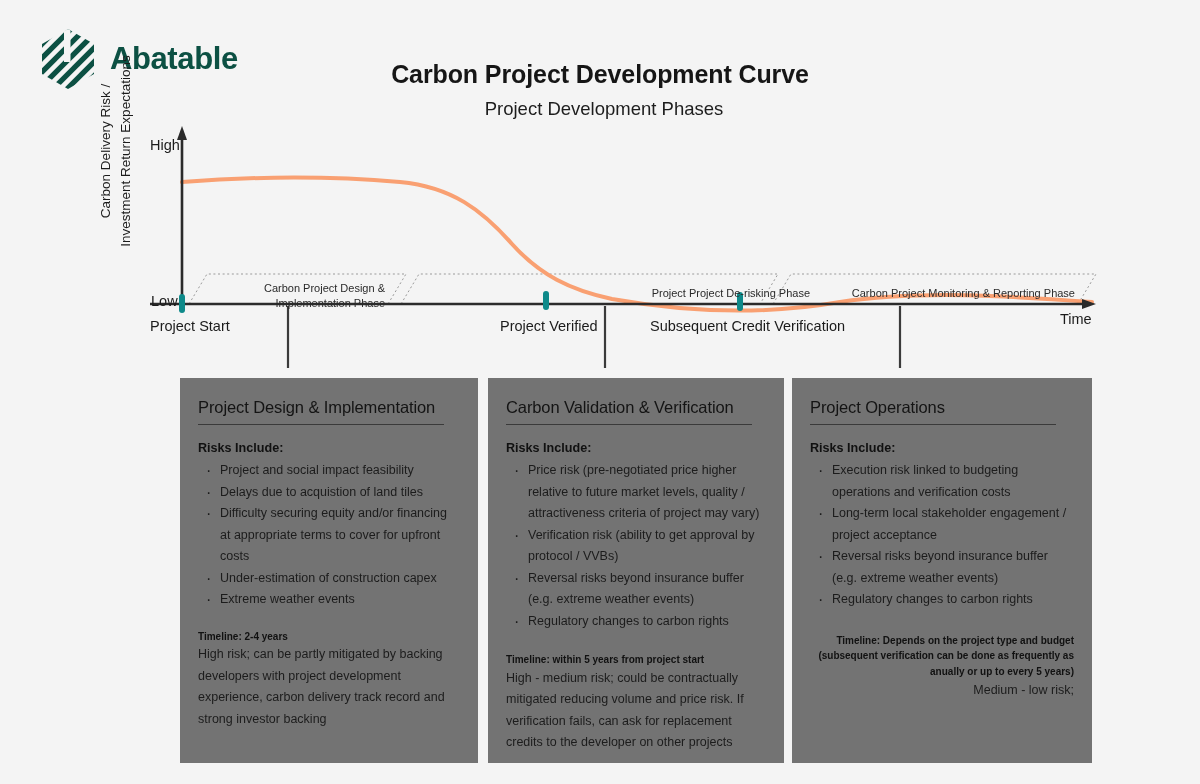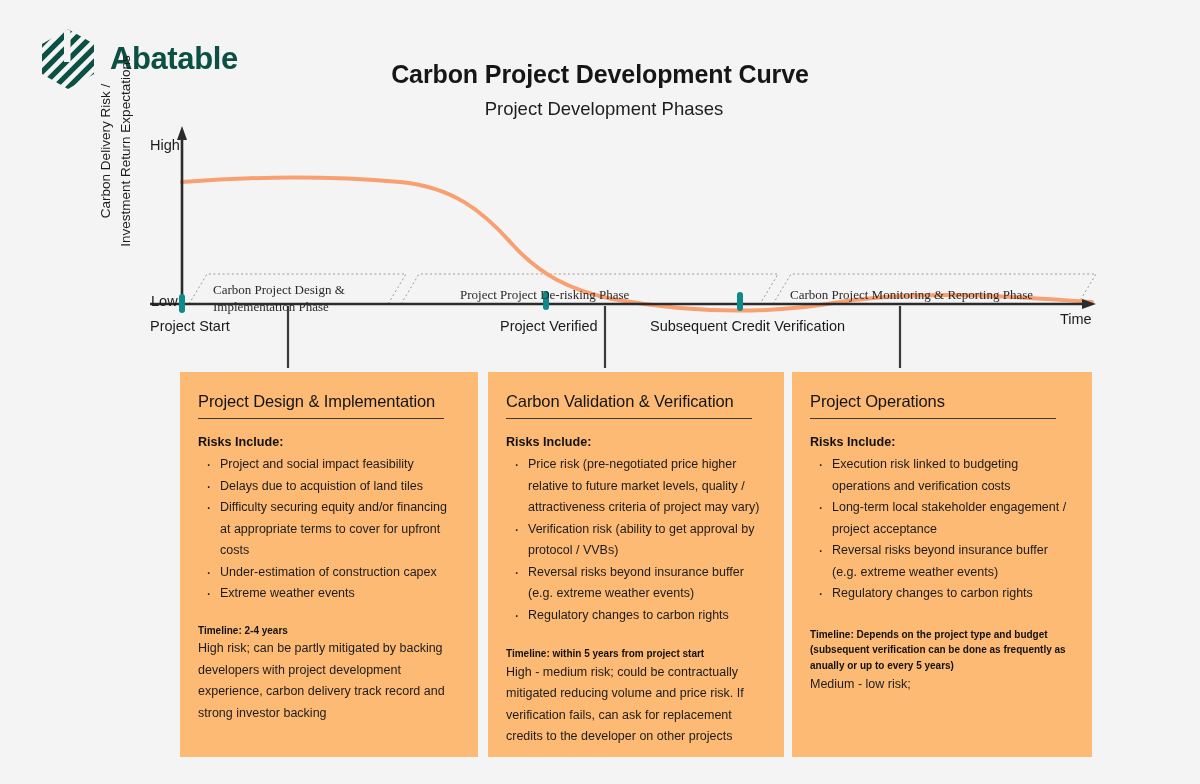--- a/index.html
+++ b/index.html
@@ -95,42 +95,41 @@
     font-size: 14.5px;
     color: #1b1b1b;
     white-space: nowrap;
   }
   .ms-start    { left: 150px; top: 318px; }
   .ms-verified { left: 500px; top: 318px; }
   .ms-subseq   { left: 650px; top: 318px; }
 
   .phase-label {
     position: absolute;
-    font-size: 13px;
+    font-size: 11px;
     color: #2a2a2a;
-    text-align: left;
+    text-align: right;
     line-height: 1.32;
     white-space: pre-line;
-    font-family: Liberation Serif, serif;
   }
   .ph-1 { left: 213px; top: 281px; width: 172px; }
   .ph-2 { left: 460px; top: 286px; width: 350px; }
   .ph-3 { left: 790px; top: 286px; width: 285px; }
 
   
   .cards {
     position: absolute;
     left: 0; top: 368px;
     width: 1200px;
     height: 416px;
   }
   .card {
     position: absolute;
-    top: 4px;
-    background: #fdba74;
+    top: 10px;
+    background: #737373;
     box-sizing: border-box;
     padding: 20px 18px 16px 18px;
     height: 385px;
   }
   .card-1 { left: 180px; width: 298px; }
   .card-2 { left: 488px; width: 296px; }
   .card-3 { left: 792px; width: 300px; }
 
   .card-title {
     font-size: 16.5px;
@@ -181,21 +180,21 @@
     font-weight: bold;
     color: #111;
     line-height: 1.58;
   }
   .timeline-body {
     font-size: 12.5px;
     line-height: 1.72;
     color: #1c1c1c;
   }
   .card-2 .timeline-block { margin-top: 20px; }
-  .card-3 .timeline-block { margin-top: 22px; }
+  .card-3 .timeline-block { margin-top: 22px; text-align: right; }
 </style>
 </head>
 <body>
 
 <div class="page">
 
   <div class="brand">
     <span>
       <svg class="brand-mark" viewBox="0 0 60 62" aria-hidden="true">
         <defs>

